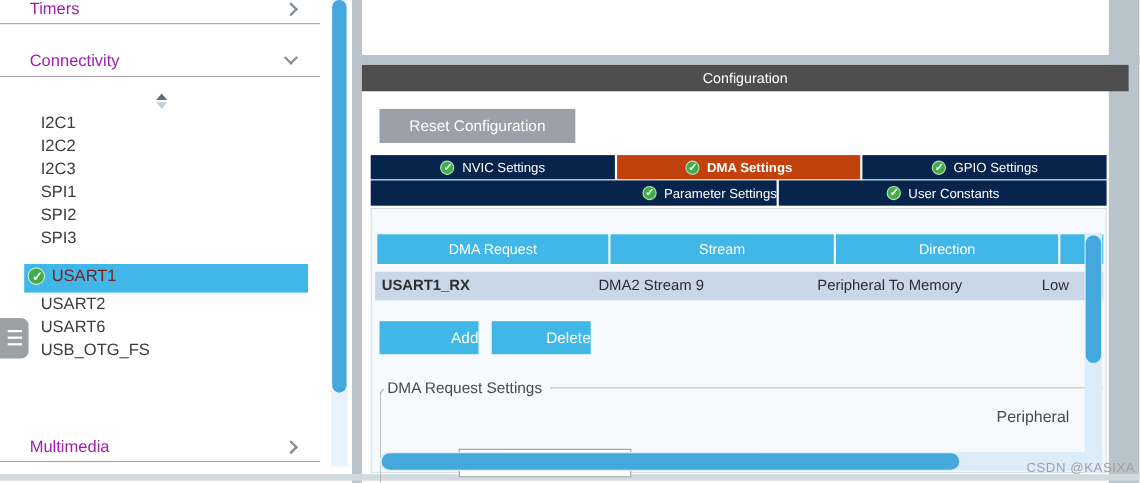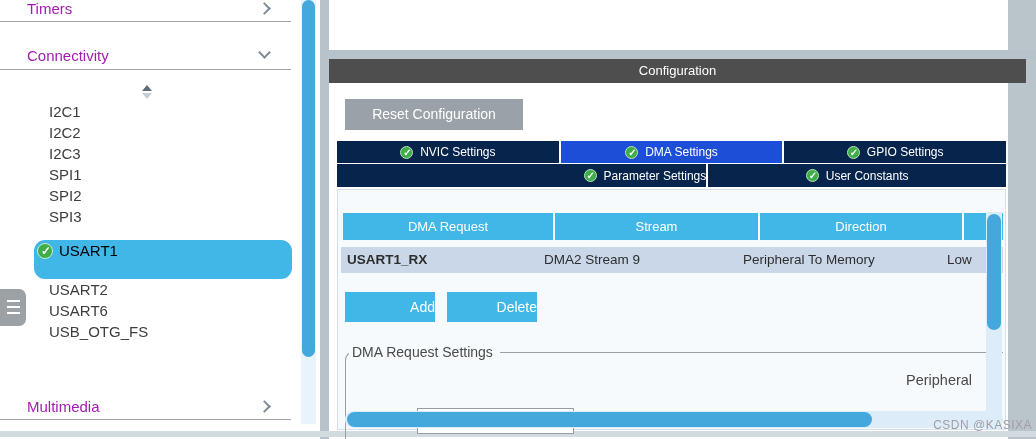--- a/index.html
+++ b/index.html
@@ -22,44 +22,44 @@
   .cat-connectivity .cat-label { top:3px; }
   .cat-multimedia { top:392px; height:28px; }
   .cat-multimedia .cat-label { top:6px; }
   .chev { position:absolute; right:22px; width:9px; height:9px; border-top:2px solid #7f8b93; border-right:2px solid #7f8b93; }
   .chev-right { transform:rotate(45deg); top:4px; }
   .cat-multimedia .chev-right { top:10px; }
   .chev-down { transform:rotate(135deg); top:4px; }
   .spinner { position:absolute; left:142px; top:85px; width:12px; }
   .tri-up { width:0; height:0; border-left:5px solid transparent; border-right:5px solid transparent; border-bottom:6px solid #5f6d76; }
   .tri-down { width:0; height:0; border-left:5px solid transparent; border-right:5px solid transparent; border-top:6px solid #c4ced4; margin-top:2px; }
-  .items { position:absolute; left:0; top:101px; width:300px;margin-left:12px; }
+  .items { position:absolute; left:0; top:101px; width:300px; }
   .item { height:21px; line-height:21px; padding-left:37px; font-size:15px; color:#3d3d3d; }
-  .item.selected { position:relative; margin-top:13px; margin-left:22px; width:258px; height:39px; line-height:22px;
-                   background:#41b7e8; color:#000000; padding-left:25px;border-radius:11px; }
+  .item.selected { position:relative; margin-top:13px; margin-left:22px; width:258px; height:26px; line-height:22px;
+                   background:#41b7e8; color:#7f1d1d; padding-left:25px; }
   .check-big { position:absolute; left:3px; top:3px; width:16px; height:16px; border-radius:50%;
                background:#3fae49; border:1px solid #cde9cf; }
   .check-big::after { content:"✓"; position:absolute; left:3px; top:-1px; color:#fff; font-size:12px; font-weight:bold; line-height:16px; }
   .sb-track { position:absolute; left:301px; top:0; width:15px; height:424px; background:#e9f3fb; }
   .sb-thumb { position:absolute; left:1px; top:0; width:13px; height:357px; background:#45a8dc; border-radius:8px; }
   .burger { position:absolute; left:0; top:289px; width:26px; height:37px; background:#9ba1a5; border-radius:0 7px 7px 0; }
   .burger-lines { position:absolute; left:7px; top:17px; width:13px; height:2px; background:#fff;
                   box-shadow:0 -6px 0 #fff, 0 6px 0 #fff; }
 
   
   .config-bar { position:absolute; left:329px; top:59px; width:697px; height:24px; background:#4e4e4e;
                 color:#fff; font-size:13px; text-align:center; line-height:24px; z-index:2; }
   .reset-btn { position:absolute; left:345px; top:99px; width:178px; height:31px; background:#9aa1a8;
                color:#fff; font-size:14px; text-align:center; line-height:31px; cursor:pointer; }
   .tabs { position:absolute; left:337px; top:141px; width:669px; }
   .tab-row { display:flex; column-gap:2px; }
   .tab-row1 { height:22px; margin-bottom:1px; }
   .tab-row2 { height:23px; }
   .tab { flex:1; background:#07244c; color:#fff; font-size:12px; display:flex; align-items:center; justify-content:center; cursor:pointer; }
-  .tab.active { background:#1d4ed8; }
+  .tab.active { background:#c2410c;font-weight:bold; }
   .tab-row2 .tab-param { flex:0 0 55.2%;justify-content:flex-end; }
   .badge { position:relative; width:13px; height:13px; border-radius:50%; background:#3fae49;
            border:1px solid #b9e0bb; margin-right:7px; flex:0 0 auto; }
   .badge::after { content:"✓"; position:absolute; left:2px; top:-1px; color:#fff; font-size:10px; font-weight:bold; line-height:13px; }
 
   .content-panel { position:absolute; left:337px; top:189px; width:669px; height:241px;
                    background:#f7fafc; border:1px solid #d4e0ea; }
 
   .dma-header { position:absolute; left:343px; top:213px; width:660px; height:27px; display:flex; column-gap:2px; z-index:1; }
   .dma-header .hcell { background:#41b7e8; color:#fff; font-size:13px; text-align:center; line-height:27px; }

